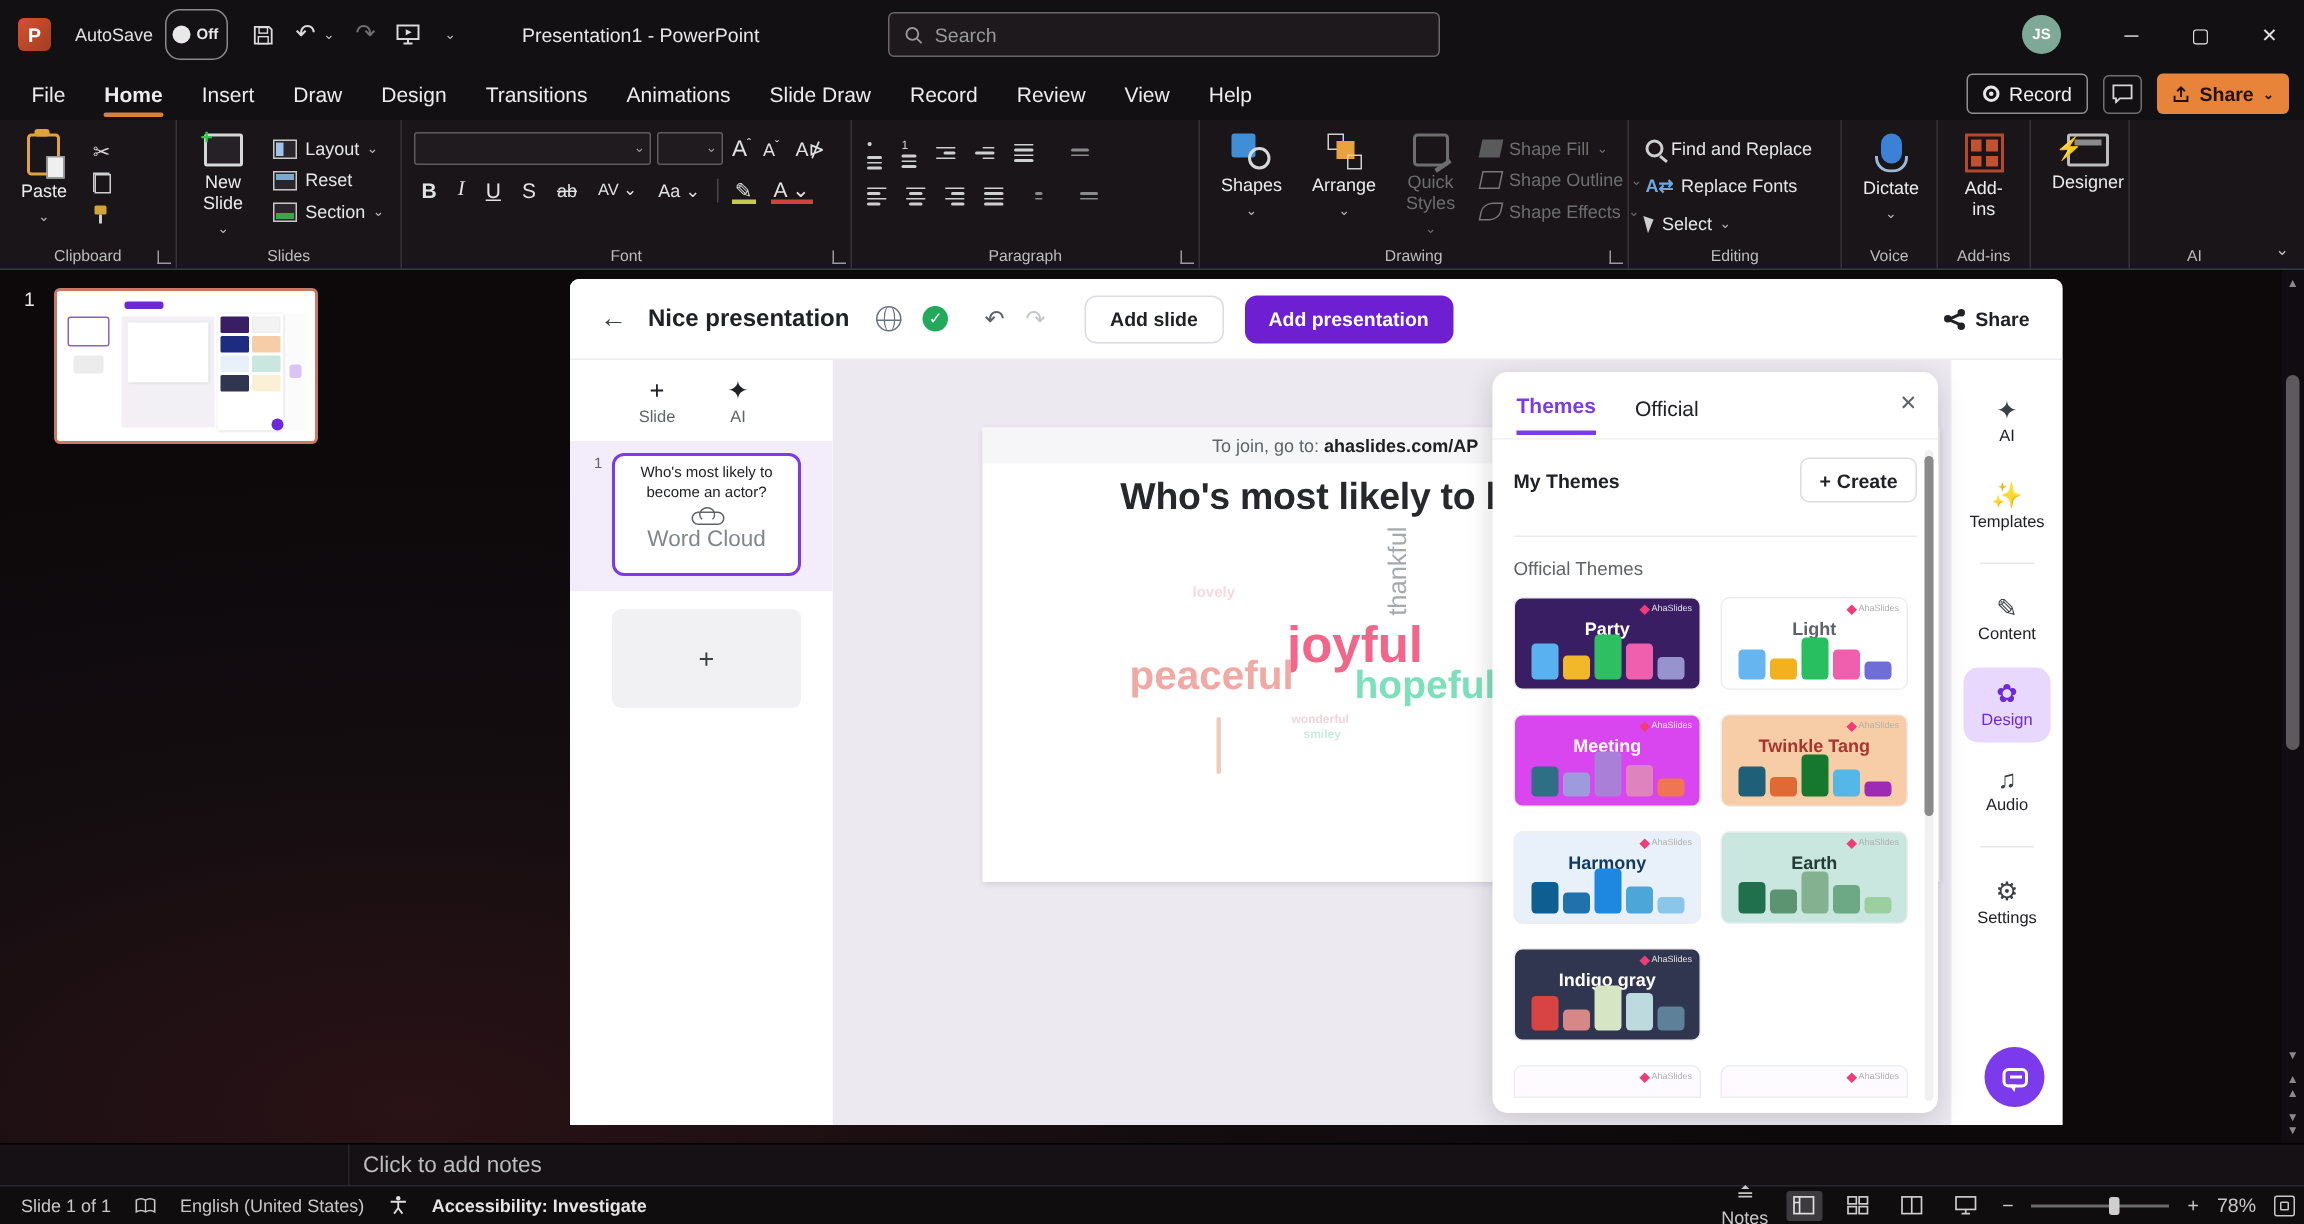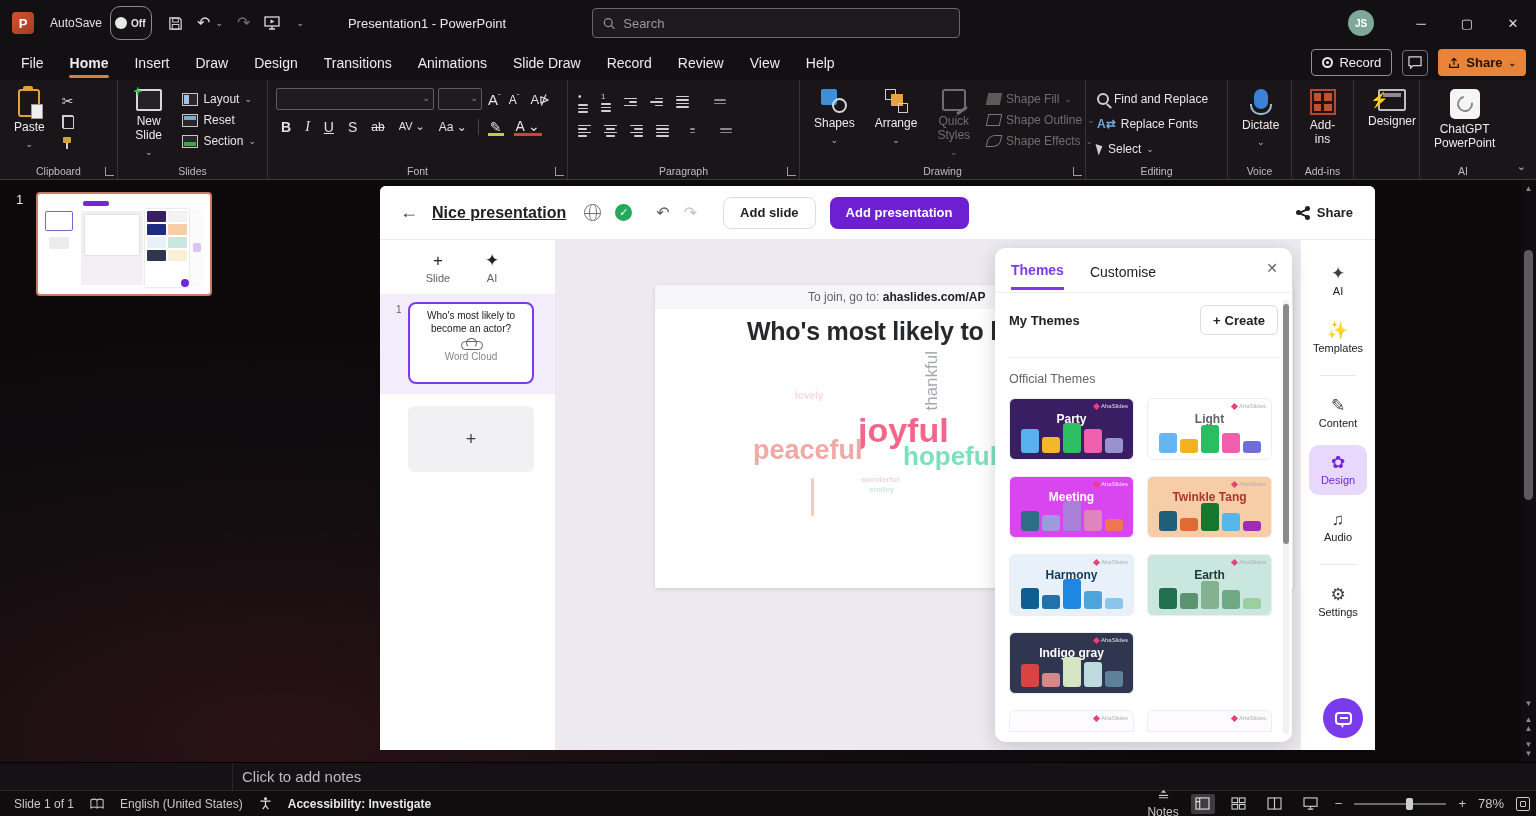--- a/index.html
+++ b/index.html
@@ -129,21 +129,21 @@
   .mini-panel { position:absolute; right:18px; top:12px; width:44px; height:78px; background:#fff; box-shadow:0 0 2px rgba(0,0,0,.25); padding:2px; display:grid; grid-template-columns:1fr 1fr; gap:2px; align-content:start; }
   .mini-panel i { height:11px; border-radius:1px; display:block; }
   .mini-rail { position:absolute; right:4px; top:12px; width:12px; height:78px; background:#fbfbfc; }
   .mini-rail::after { content:""; position:absolute; left:2px; top:34px; width:8px; height:9px; background:#d9c4f5; border-radius:2px; }
   .mini-dot { position:absolute; right:18px; bottom:4px; width:8px; height:8px; border-radius:50%; background:#6d28d9; }
 
   
   .addin { position:absolute; left:380px; top:6px; width:995px; height:564px; background:#fff; border-radius:6px 6px 0 0; overflow:hidden; color:#202124; }
   .ad-header { height:54px; display:flex; align-items:center; padding:0 20px; gap:14px; border-bottom:1px solid #eceaee; background:#fff; position:relative; z-index:8; }
   .back-arr { font-size:18px; color:#3c4043; }
-  .ad-title { font-size:16px; font-weight:bold; color:#202124; margin-right:4px;text-decoration:underline; }
+  .ad-title { font-size:16px; font-weight:bold; color:#202124; margin-right:4px; }
   .globe-ico { width:17px; height:17px; border:1.5px solid #6b7280; border-radius:50%; position:relative; }
   .globe-ico::before { content:""; position:absolute; left:50%; top:-1px; bottom:-1px; width:8px; margin-left:-4px; border:1.5px solid #6b7280; border-radius:50%; border-top:none; border-bottom:none; box-sizing:border-box; }
   .globe-ico::after { content:""; position:absolute; left:-1px; right:-1px; top:50%; height:0; border-top:1.5px solid #6b7280; }
   .check-ico { width:17px; height:17px; border-radius:50%; background:#22a95c; color:#fff; font-size:11px; display:flex; align-items:center; justify-content:center; }
   .ad-undo { font-size:16px; color:#5f6368; margin-left:10px; }
   .ad-redo { font-size:16px; color:#c3c6cb; }
   .btn-outline { height:32px; padding:0 16px; border:1px solid #dadce0; border-radius:8px; background:#fff; font-size:13px; font-weight:bold; color:#202124; display:flex; align-items:center; margin-left:12px; }
   .btn-primary { height:32px; padding:0 16px; border-radius:8px; background:#6d1fd1; font-size:13px; font-weight:bold; color:#fff; display:flex; align-items:center; }
   .ad-share { position:absolute; right:22px; display:flex; align-items:center; gap:7px; font-size:13px; font-weight:bold; color:#202124; }
   .share-ico { width:14px; height:14px; position:relative; }
@@ -157,21 +157,21 @@
   .ad-left-btns { display:flex; gap:10px; padding:12px 0 10px 36px; }
   .tool-btn { display:flex; flex-direction:column; align-items:center; gap:3px; font-size:11px; color:#5f6368; width:44px; }
   .tool-btn .tico { font-size:17px; color:#202124; line-height:1; }
   .slide-row { background:#f3edfb; padding:8px 0 10px 0; position:relative; }
   .slide-row .num { position:absolute; left:16px; top:10px; font-size:10px; color:#5f6368; }
   .slide-card { margin-left:28px; width:126px; height:82px; background:#fff; border:2px solid #7c3aed; border-radius:8px; padding:6px 4px; text-align:center; }
   .slide-card .sc-title { font-size:10px; color:#202124; line-height:1.25; }
   .cloud-ico { width:20px; height:12px; margin:3px auto 1px auto; position:relative; }
   .cloud-ico::before { content:""; position:absolute; left:0; bottom:0; width:20px; height:7px; border:1.5px solid #5f6368; border-radius:6px; }
   .cloud-ico::after { content:""; position:absolute; left:5px; top:0; width:9px; height:8px; border:1.5px solid #5f6368; border-radius:50%; border-bottom-color:transparent; }
-  .sc-type { font-size:10px; color:#80868b; }
+  .sc-type { font-size:15px; color:#80868b; }
   .add-card { margin:12px 0 0 28px; width:126px; height:66px; background:#f1f1f3; border-radius:6px; display:flex; align-items:center; justify-content:center; color:#3c4043; font-size:18px; }
 
   .ad-canvas { position:absolute; left:175px; top:0; right:75px; height:100%; background:#ece9f1; }
   .slide-sheet { position:absolute; left:100px; top:45px; width:638px; height:303px; background:#fff; box-shadow:0 1px 4px rgba(0,0,0,.12); overflow:hidden; }
   .join-bar { position:relative; height:24px; background:#f6f6f8; font-size:12px; }
   .join-text { position:absolute; left:153px; top:5px; color:#5f6368; white-space:nowrap; }
   .join-text b { color:#202124; }
   .sheet-title { margin-top:8px; text-align:center; font-size:25px; font-weight:bold; color:#27282b; letter-spacing:-0.2px; white-space:nowrap; }
   .wordcloud { position:absolute; inset:0; }
   .wc-word { position:absolute; white-space:nowrap; line-height:1; font-weight:bold; }
@@ -554,26 +554,20 @@
   </div>
 
   <div class="rgroup" style="width:66px">
     <div class="bigbtn">
       <div class="designer-ico"></div>
       <span>Designer</span>
     </div>
   </div>
 
   <div class="rgroup" style="width:86px;border-right:none">
-    <div class="bigbtn" style="width:74px">
-      <div class="gpt-ico">
-          <i></i>
-        </div>
-      <span>ChatGPT PowerPoint</span>
-    </div>
     <div class="rgroup-label">AI</div>
   </div>
 
   <span class="ribbon-collapse">⌄</span>
 </div>
 
 <div class="main">
 
   <div class="thumbs">
     <div class="thumb-num">1</div>
@@ -663,21 +657,21 @@
               <span class="wc-word" style="left: 248px; top: 158px; font-size: 26px; color: rgb(125, 224, 189); opacity: 1;">hopeful</span>
               <span class="wc-word" style="left: 206px; top: 191px; font-size: 8px; color: rgb(232, 184, 196); opacity: 0.6;">wonderful</span>
               <span class="wc-word" style="left: 214px; top: 201px; font-size: 8px; color: rgb(169, 220, 201); opacity: 0.6;">smiley</span>
             </div>
         </div>
       </div>
 
       <div class="themes-panel">
         <div class="tp-tabs">
           <span class="tp-tab active">Themes</span>
-          <span class="tp-tab">Customise</span>
+          <span class="tp-tab">Official</span>
           <span class="tp-close">✕</span>
         </div>
         <div class="tp-scroll">
           <div class="tp-myrow">
             <span class="tp-mythemes">My Themes</span>
             <div class="create-btn">
               <span>+</span>
               <span>Create</span>
             </div>
           </div>

